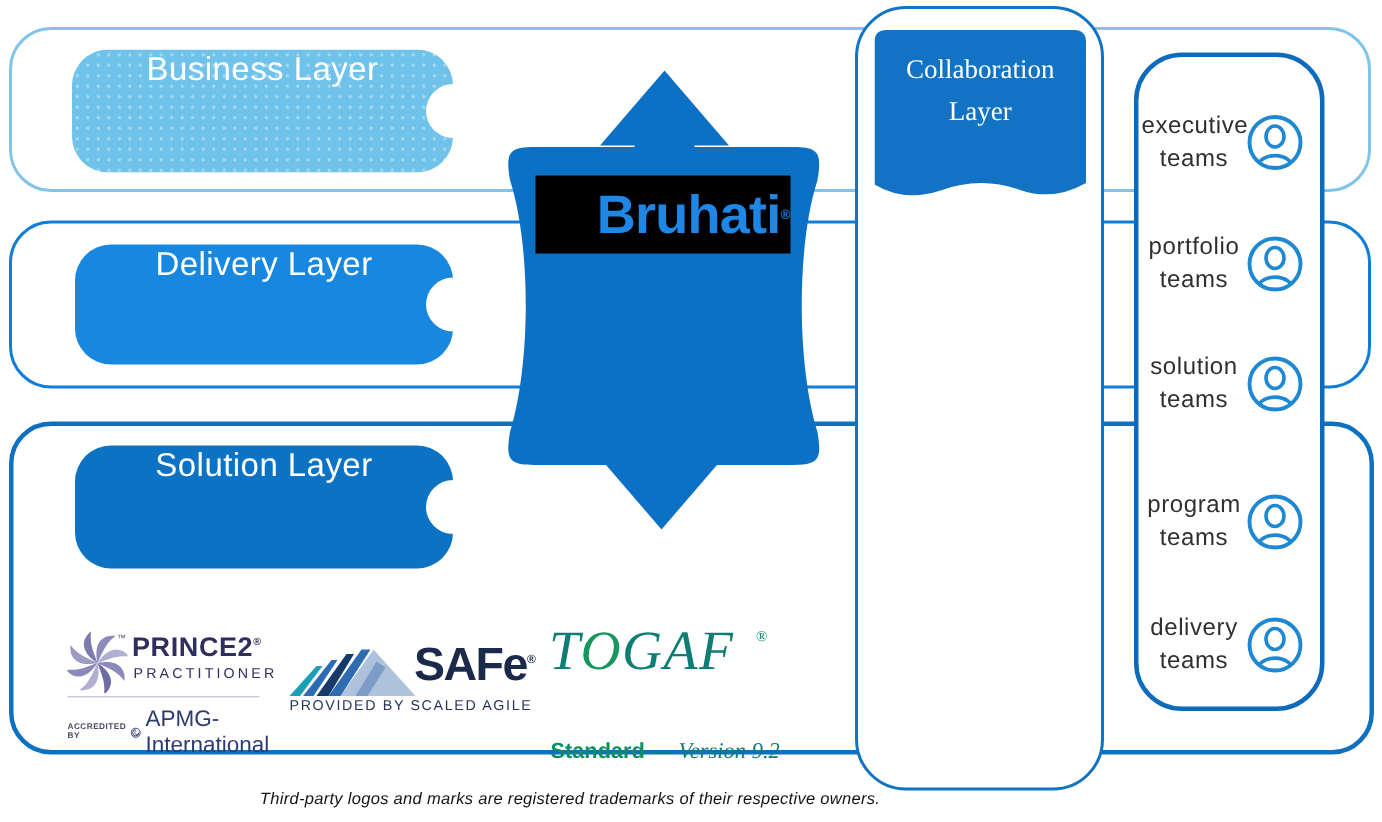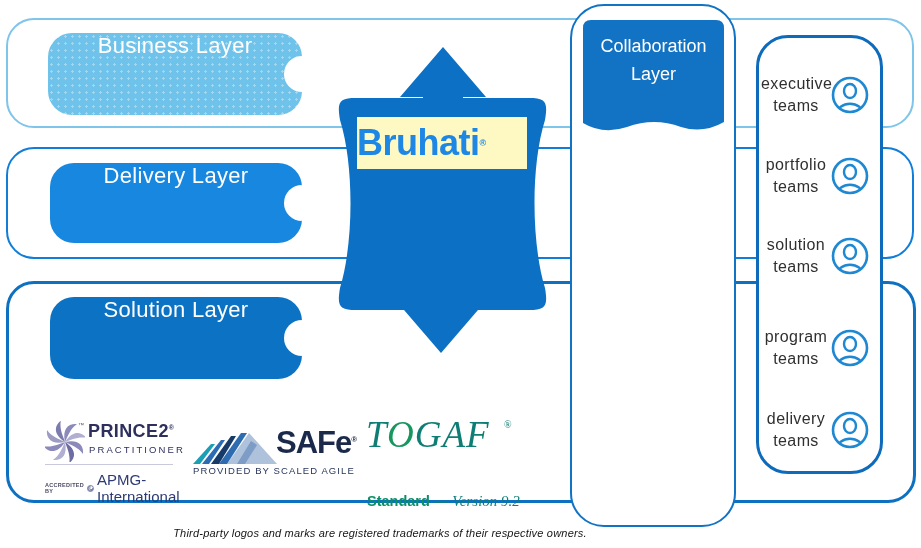--- a/index.html
+++ b/index.html
@@ -18,33 +18,33 @@
      background-image:radial-gradient(circle, rgba(255,255,255,.35) 1px, transparent 1.4px);
      background-size:7px 7px; background-color:var(--business-fill); }
   .pill-delivery { left:50px; top:163px; width:252px; height:80px; background:var(--delivery-fill); }
   .pill-solution { left:50px; top:297px; width:252px; height:82px; background:var(--solution-fill); }
   .pill-label { color:#fff; font-size:22px; letter-spacing:.3px; }
   .notch { position:absolute; right:-18px; top:50%; transform:translateY(-50%);
      width:36px; height:36px; border-radius:50%; background:#fff; }
   
   #badge-svg { position:absolute; left:330px; top:40px; z-index:5; }
   .badge-fill { fill:var(--badge-fill); }
-  #bruhati-box { position:absolute; left:357px; top:117px; width:170px; height:52px; background:#fef9c3;
-     z-index:6; display:flex; align-items:center; justify-content:flex-start; }
+  #bruhati-box { position:absolute; left:357px; top:117px; width:170px; height:52px; background:#000000;
+     z-index:6; display:flex; align-items:center; justify-content:flex-end; }
   #bruhati-text { font-size:36px; font-weight:bold; color:var(--bruhati-blue); letter-spacing:-.5px; }
   #bruhati-mark { font-size:9px; vertical-align:22px; color:var(--bruhati-blue); font-weight:bold; }
   #addf-text { position:absolute; left:336px; top:164px; width:214px; height:62px; z-index:6;
      text-align:center; line-height:60px; font-size:47px; font-weight:bold; color:#fff; letter-spacing:2px; }
   
   #collab-col { position:absolute; left:570px; top:4px; width:162px; height:519px; background:#fff;
      border:2.5px solid var(--collab-border); border-radius:34px; z-index:7; }
   #collab-box-svg { position:absolute; left:11px; top:14px; }
   .collab-fill { fill:var(--collab-fill); }
   #collab-label { position:absolute; left:11px; top:26px; width:141px; text-align:center;
-     color:#fff; font-size:18px; line-height:28px; z-index:2; }
+     color:#fff; font-size:18px; line-height:28px; z-index:2;font-family:Liberation Serif, serif; }
   
   #teams-panel { position:absolute; left:756px; top:35px; width:121px; height:433px; background:#fff;
      border:3px solid var(--panel-border); border-radius:32px; z-index:7; }
   .team-row { position:absolute; left:0; width:100%; height:44px; }
   .team-label { position:absolute; left:2px; top:50%; transform:translateY(-50%); width:70px;
      text-align:center; font-size:16px; line-height:1.35; color:#303030; letter-spacing:.4px; }
   .person { position:absolute; left:72px; top:50%; transform:translateY(-50%); width:38px; height:38px; }
   .person-stroke { stroke:var(--icon-stroke); }
   
   .logo { position:absolute; z-index:3; }

